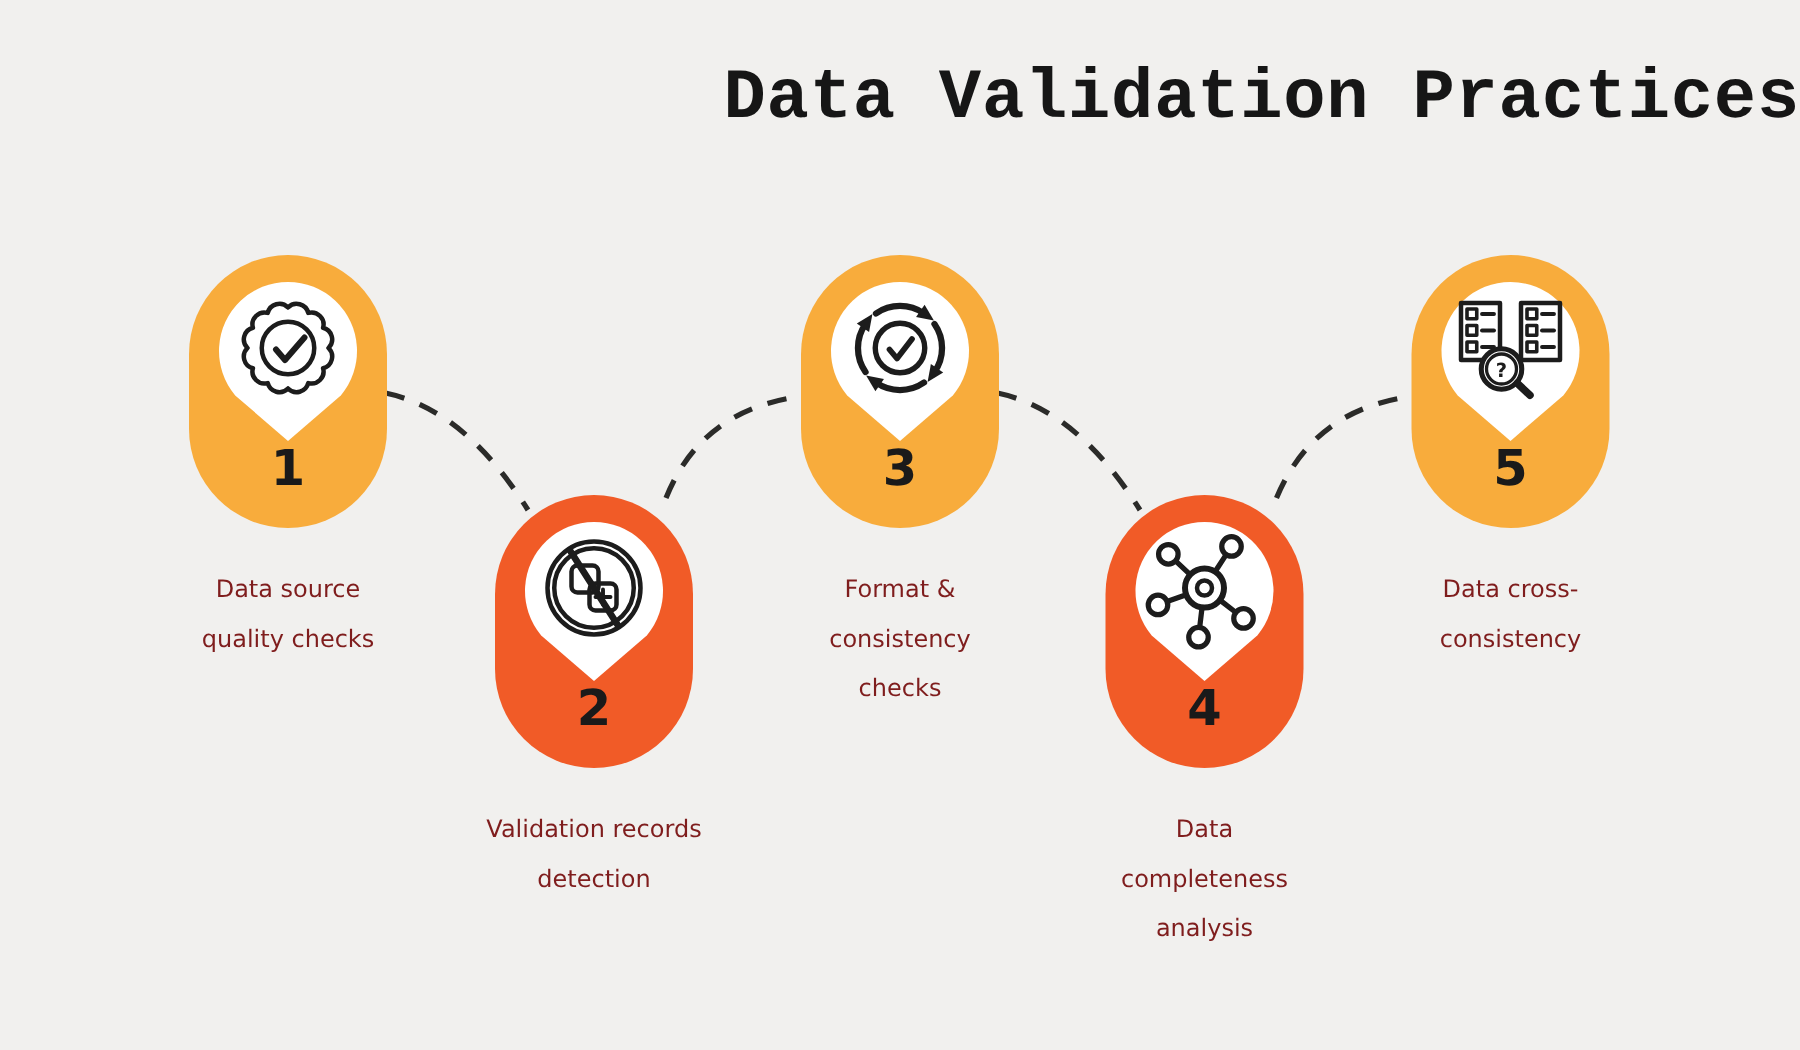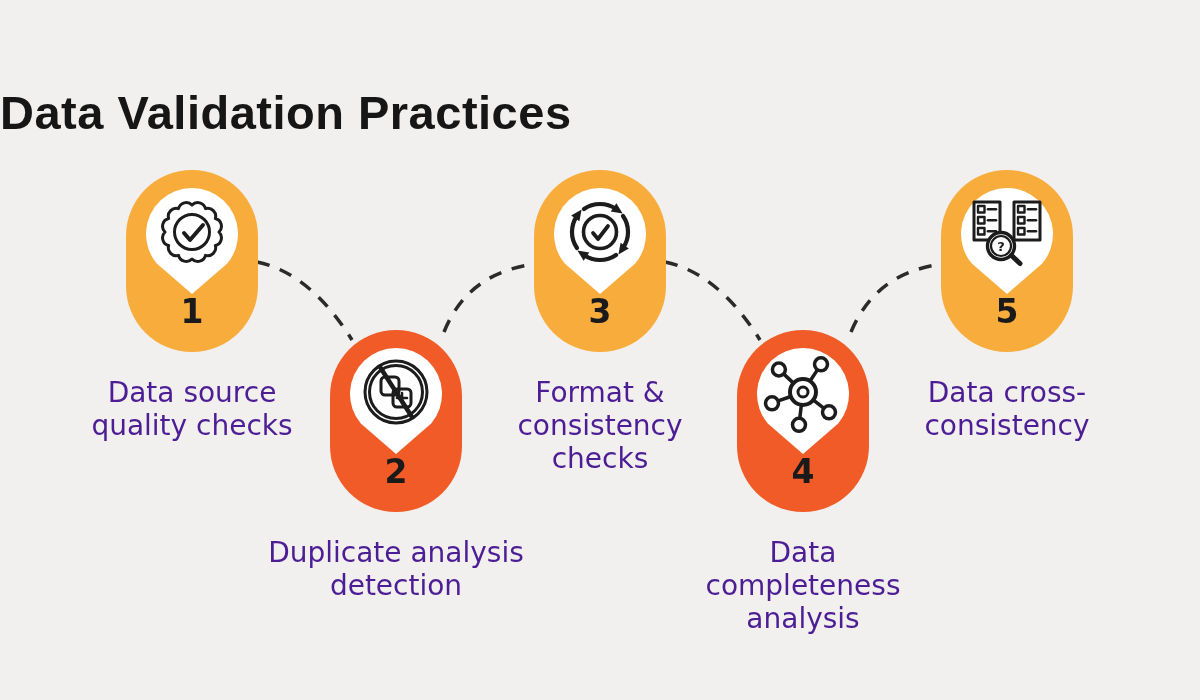--- a/index.html
+++ b/index.html
@@ -1,40 +1,40 @@
 <!DOCTYPE html>
 <html><head>
 <meta charset="utf-8">
 <style>
   * { margin:0; padding:0; box-sizing:border-box; }
   html,body { width:1200px; height:700px; overflow:hidden; }
   body { position:relative; font-family:"DejaVu Sans", sans-serif; background:#F1F0EE; }
 
   .title {
     position:absolute; top:40px; left:0; width:1200px;
-    text-align:left; font-family:Liberation Sans, sans-serif;
-    font-weight:bold; font-size:47px; letter-spacing:0.5px; color:#161616;margin-top:45px;
+    text-align:right; font-family:Liberation Mono, monospace;
+    font-weight:bold; font-size:47px; letter-spacing:0.5px; color:#161616;
   }
 
   .connector { position:absolute; left:0; top:0; z-index:1; }
 
   .step { position:absolute; width:132px; z-index:2; }
   .pill {
     position:relative; width:132px; height:182px; border-radius:66px;
     background:#F8AC3C;
   }
   .pin { position:absolute; top:12px; left:0; }
   .num {
     position:absolute; top:122px; left:0; width:100%; height:40px;
     text-align:center; font-size:33px; line-height:40px; font-weight:bold; color:#1A1A1A;
   }
   .step-label {
     position:absolute; top:206px; left:50%; transform:translateX(-50%);
     width:330px; text-align:center; white-space:pre-line;
-    font-size:28px; line-height:33px; color:#4c1d95;
+    font-size:16px; line-height:33px; color:#7f1d1d;
   }
   .ic { fill:none; stroke:#1C1C1C; stroke-width:3; stroke-linecap:round; stroke-linejoin:round; }
 </style>
 </head>
 <body style="background: rgb(241, 240, 238);">
 
 <h1 class="title">Data Validation Practices</h1>
 
 <svg class="connector" width="1200" height="700" viewBox="0 0 1200 700">
   <path d="M 257 262 Q 310 273 352 340" fill="none" stroke="#2B2B29" stroke-width="3.5" stroke-dasharray="13 11"></path>
@@ -67,21 +67,21 @@
         <circle cx="0" cy="0" r="31"></circle>
         <circle cx="0" cy="0" r="26.5"></circle>
         <rect x="-15" y="-15" width="18" height="18" rx="4"></rect>
         <rect x="-3" y="-3" width="18" height="18" rx="4"></rect>
         <path d="M 1 6 H 11 M 6 1 V 11" stroke-width="2.6"></path>
         <path d="M -16 -25 L 16 25" stroke-width="4.5"></path>
       </g>
     </svg>
     <div class="num">2</div>
   </div>
-  <div class="step-label">Duplicate analysis
+  <div class="step-label">Validation records
 detection</div>
 </div>
 
 <div class="step" style="left:534px; top:170px;">
   <div class="pill" style="background: rgb(248, 172, 60);">
     <svg class="pin" width="132" height="116" viewBox="0 0 132 116">
       <path d="M 66 112 L 30.8 81.6 A 46 46 0 1 1 101.2 81.6 Z" fill="#FFFFFF"></path>
       <g transform="translate(66,50)" class="ic">
         <circle cx="0" cy="0" r="16.5" stroke-width="3.6"></circle>
         <path d="M -7 1 L -2 7 L 8 -6" stroke-width="3.8"></path>

